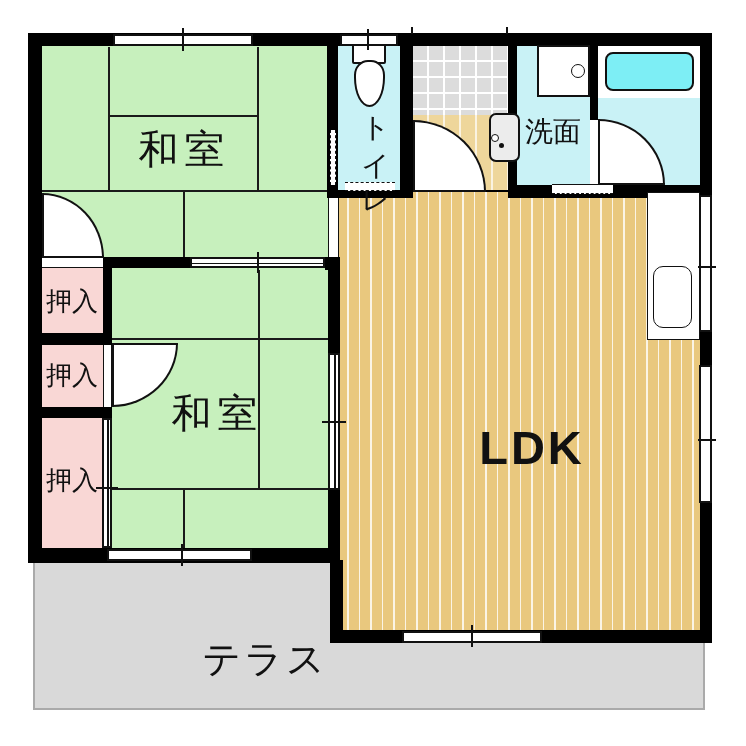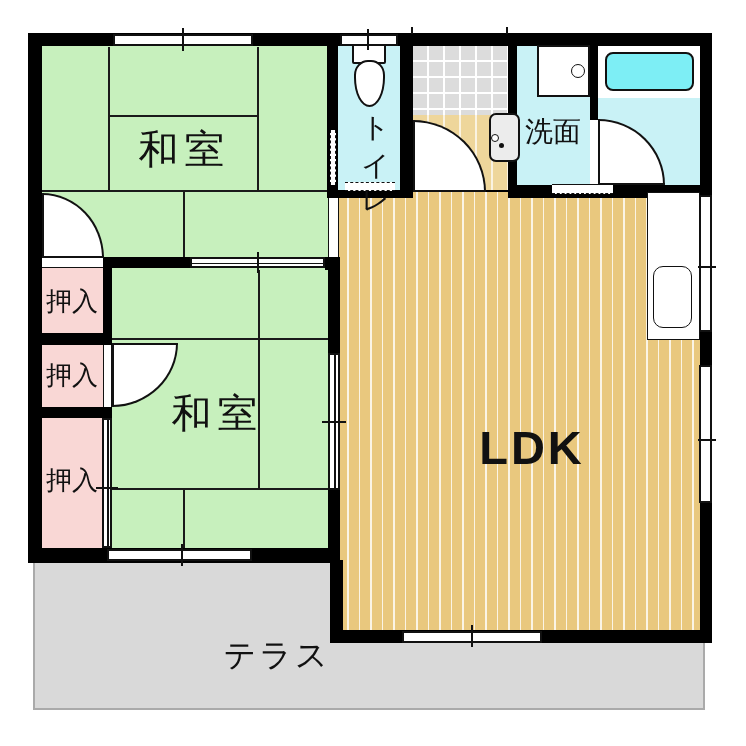--- a/index.html
+++ b/index.html
@@ -140,15 +140,15 @@
   <div class="lbl" style="left:112px;top:122px;width:145px;font-size:40px;letter-spacing:6px;">和室</div>
   <div class="lbl" style="left:145px;top:386px;width:145px;font-size:40px;letter-spacing:6px;">和室</div>
   <div class="lbl" style="left:440px;top:388px;width:184px;font-size:47px;font-weight:600;letter-spacing:3px;margin-top:32px;">LDK</div>
   <div class="lbl" style="left:356px;top:96px;height:110px;font-size:28px;writing-mode:vertical-rl;letter-spacing:5px;">トイレ</div>
   <div class="lbl" style="left:515px;top:116px;width:76px;font-size:28px;line-height:32px;">
     <span style="display:block;">洗面</span>
   </div>
   <div class="lbl" style="left:38px;top:284px;width:68px;font-size:26px;">押入</div>
   <div class="lbl" style="left:38px;top:358px;width:68px;font-size:26px;">押入</div>
   <div class="lbl" style="left:38px;top:463px;width:68px;font-size:26px;">押入</div>
-  <div class="lbl" style="left:212px;top:634px;width:130px;font-size:32px;letter-spacing:3px;">テラス</div>
+  <div class="lbl" style="left:200px;top:634px;width:130px;font-size:38px;letter-spacing:3px;">テラス</div>
 
 </div>
 
 </body></html>

